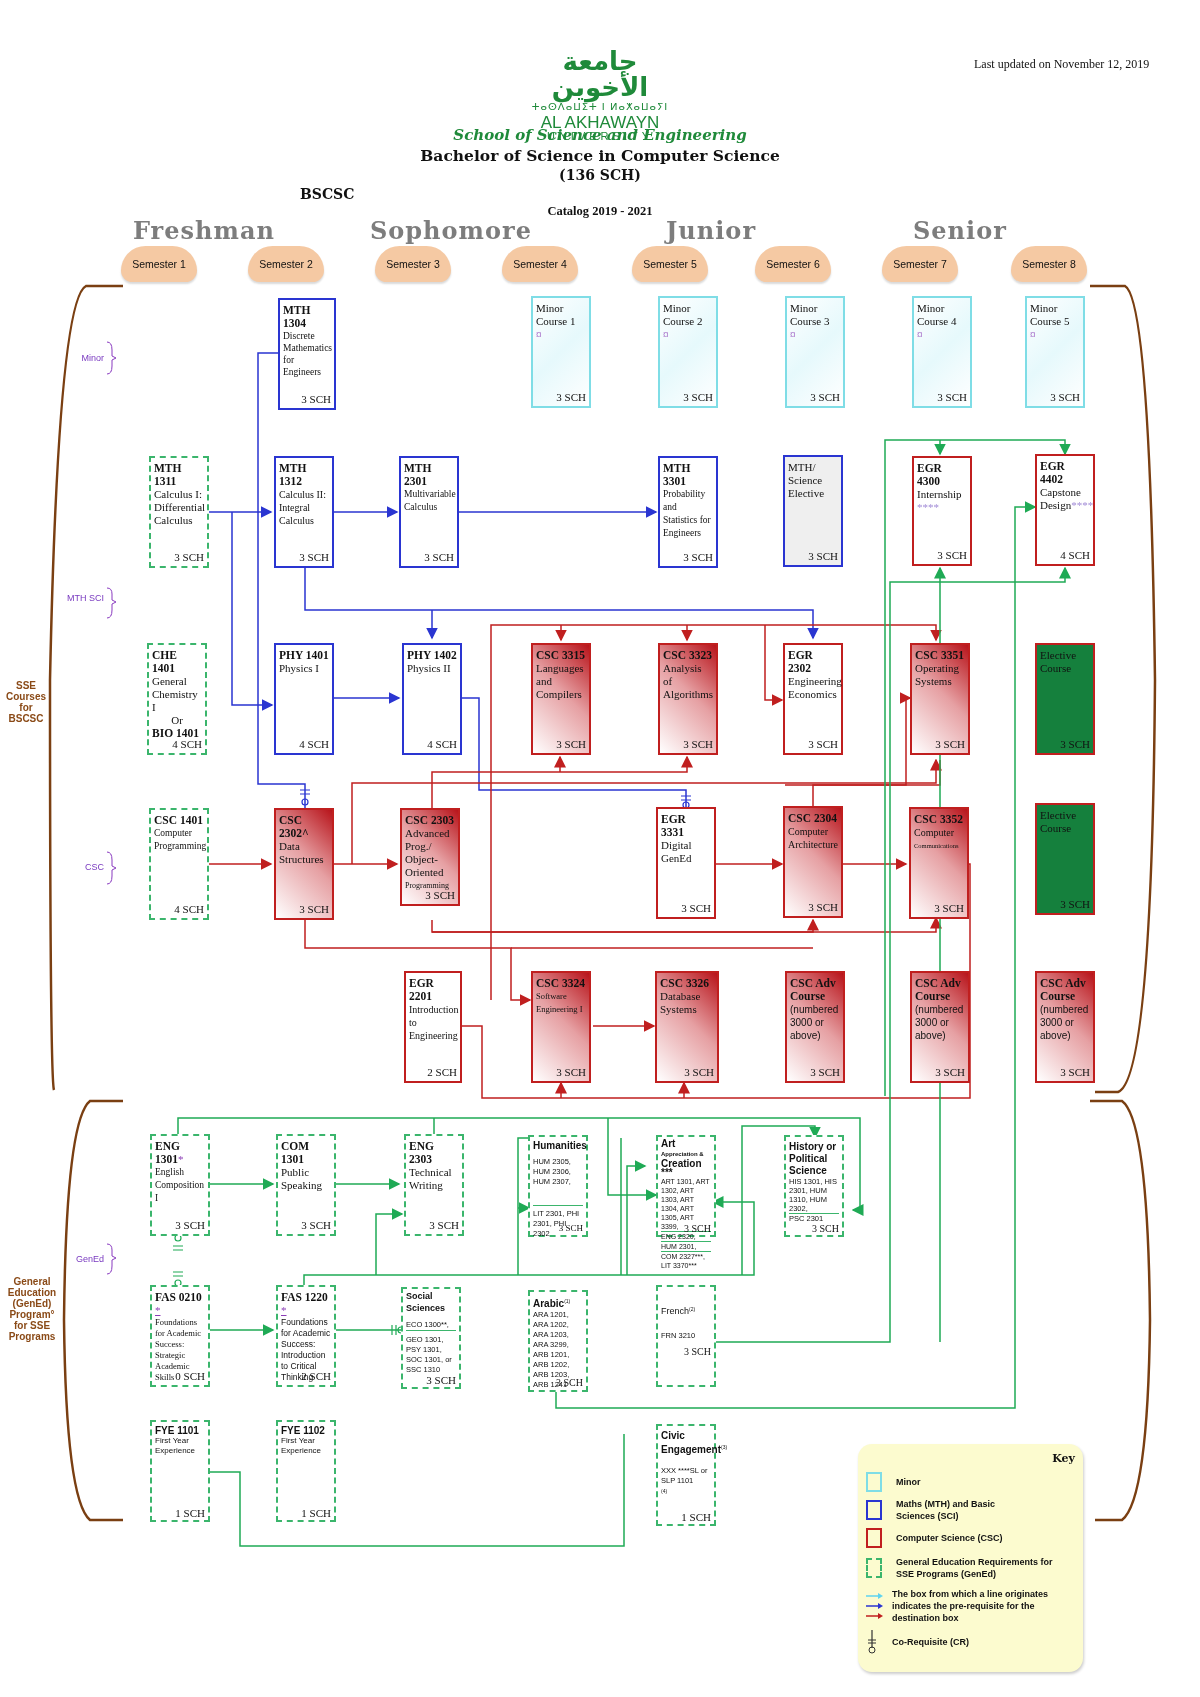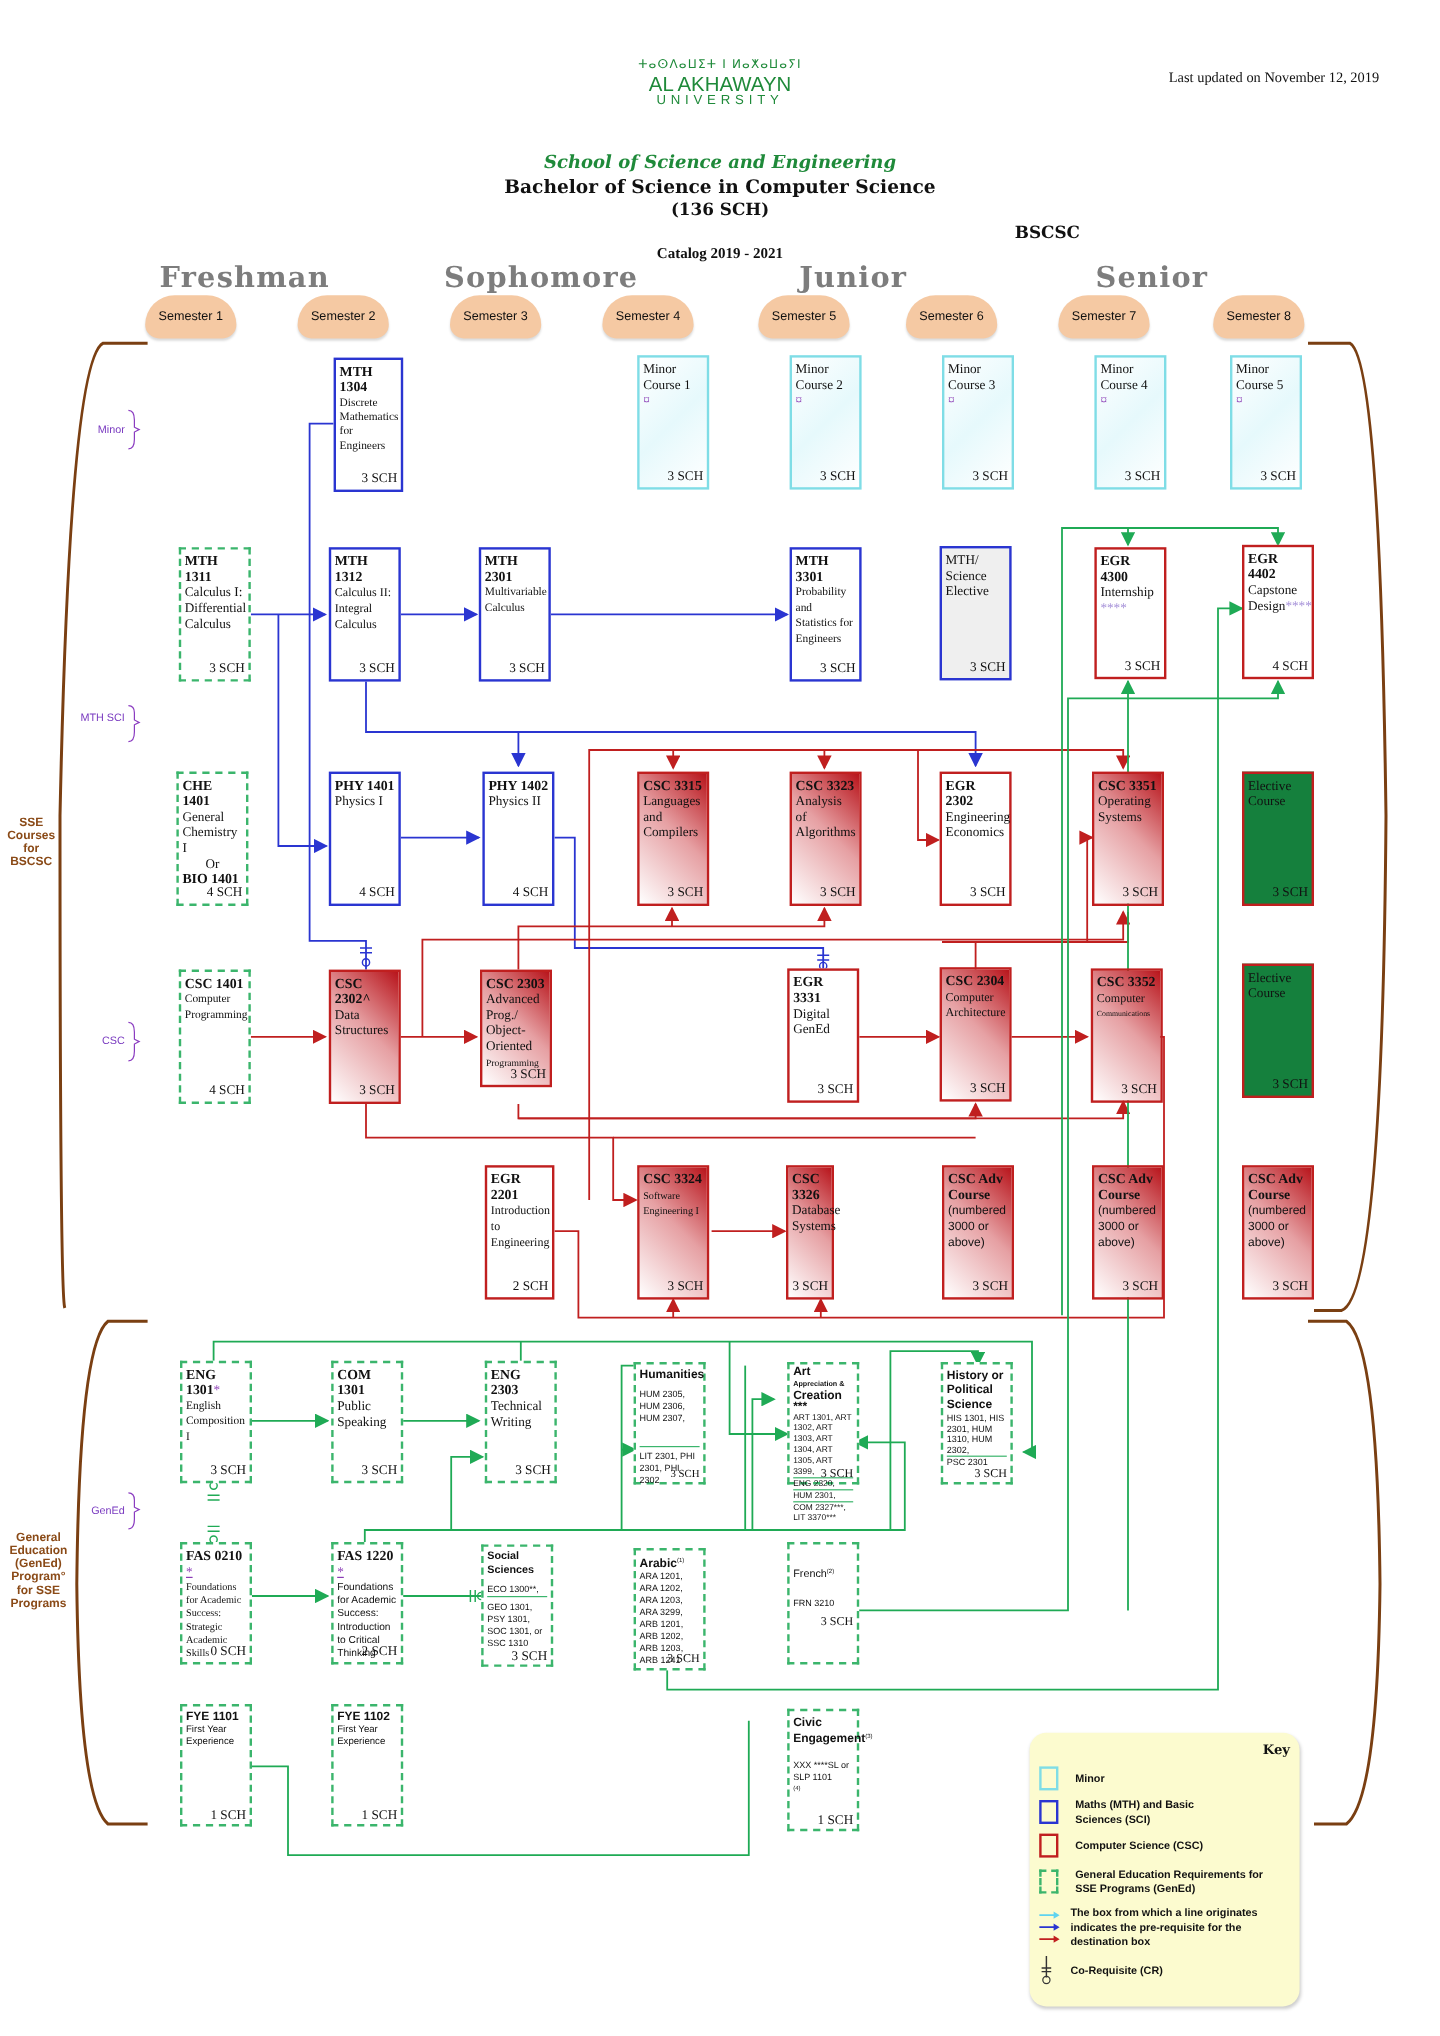--- a/index.html
+++ b/index.html
@@ -9,21 +9,21 @@
   .abs{position:absolute;}
   .updated{left:974px;top:57px;font-size:12px;}
   .logo{left:520px;top:48px;width:160px;text-align:center;color:#1f8a3a;}
   .logo .ar{font-size:26px;font-weight:bold;line-height:26px;font-family:"DejaVu Sans",sans-serif;}
   .logo .tif{font-size:10px;letter-spacing:1px;line-height:14px;font-family:"DejaVu Sans",sans-serif;}
   .logo .en1{font-size:17px;line-height:17px;font-family:"Liberation Sans",sans-serif;}
   .logo .en2{font-size:11px;letter-spacing:4px;line-height:11px;font-family:"Liberation Sans",sans-serif;}
   .school{left:300px;top:126px;width:600px;text-align:center;color:#1f8a3a;font-style:italic;font-weight:bold;font-size:15px;font-family:"DejaVu Serif",serif;}
   .degree{left:300px;top:146px;width:600px;text-align:center;font-weight:bold;font-size:15.5px;font-family:"DejaVu Serif",serif;}
   .sch{left:300px;top:167px;width:600px;text-align:center;font-weight:bold;font-size:14px;font-family:"DejaVu Serif",serif;}
-  .abbr{left:300px;top:186px;width:600px;text-align:right;font-weight:bold;font-size:14px;font-family:"DejaVu Serif",serif;}
+  .abbr{left:300px;top:186px;width:600px;text-align:left;font-weight:bold;font-size:14px;font-family:"DejaVu Serif",serif;}
   .catalog{left:300px;top:204px;width:600px;text-align:center;font-size:12.5px;font-weight:bold;}
   .year{top:216px;font-family:"DejaVu Serif",serif;font-weight:bold;font-size:24px;color:#7d7d7d;letter-spacing:1px;}
   .sem{top:246px;width:76px;height:36px;background:#f5c9a3;border-radius:30px 30px 14px 14px;font-family:"Liberation Sans",sans-serif;font-size:10.5px;display:flex;align-items:center;justify-content:center;box-shadow:0 2px 2px rgba(0,0,0,.15);}
   .box{position:absolute;z-index:2;background:#fff;font-size:11px;line-height:13px;padding:4px 3px 2px 3px;}
   .box .code{font-weight:bold;font-size:11.5px;display:block;}
   .box .title{display:block;}
   .box .credits{position:absolute;right:3px;bottom:2px;font-size:11px;}
   .minor{border:2px solid #7fdde6;background:linear-gradient(135deg,#fff 0%,#e6f9fc 50%,#fff 100%);}
   .mth{border:2px solid #2a35d1;}
   .elective{background:#15803d;}
@@ -144,20 +144,21 @@
     <path d="M173,1272 L183,1272 M173,1276 L183,1276"></path>
       <circle cx="178" cy="1283" r="3"></circle>
     <path d="M392,1325 L392,1335 M396,1325 L396,1335"></path>
       <circle cx="401" cy="1330" r="3"></circle>
   </g>
 </svg>
 
 <div class="abs updated">Last updated on November 12, 2019</div>
 
 <div class="abs logo">
+  <div class="ar">جامعة الأخوين</div>
   <div class="tif">ⵜⴰⵙⴷⴰⵡⵉⵜ ⵏ ⵍⴰⵅⴰⵡⴰⵢⵏ</div>
   <div class="en1">AL AKHAWAYN</div>
   <div class="en2">UNIVERSITY</div>
 </div>
 <div class="abs school">School of Science and Engineering</div>
 <div class="abs degree">Bachelor of Science in Computer Science</div>
 <div class="abs sch">(136 SCH)</div>
 <div class="abs abbr">BSCSC</div>
 <div class="abs catalog">Catalog 2019 - 2021</div>
 
@@ -326,21 +327,21 @@
 <div class="box cscw" style="left:404px;top:971px;width:58px;height:112px">
   <span class="code">EGR  2201</span>
   <span class="title" style="font-size:10px">Introduction to Engineering</span>
   <span class="credits">2 SCH</span>
 </div>
 <div class="box csc" style="left:531px;top:971px;width:60px;height:112px">
   <span class="code">CSC 3324</span>
   <span class="title" style="font-size:8.5px">Software Engineering I</span>
   <span class="credits">3 SCH</span>
 </div>
-<div class="box csc" style="left:655px;top:971px;width:40px;height:112px">
+<div class="box csc" style="left:655px;top:971px;width:64px;height:112px">
   <span class="code">CSC 3326</span>
   <span class="title">Database Systems</span>
   <span class="credits">3 SCH</span>
 </div>
 <div class="box csc" style="left:785px;top:971px;width:60px;height:112px">
   <span class="code">CSC Adv Course</span>
   <span class="title" style="font-family:'Liberation Sans',sans-serif;font-size:10px">(numbered 3000 or above)</span>
   <span class="credits">3 SCH</span>
 </div>
 <div class="box csc" style="left:910px;top:971px;width:60px;height:112px">

